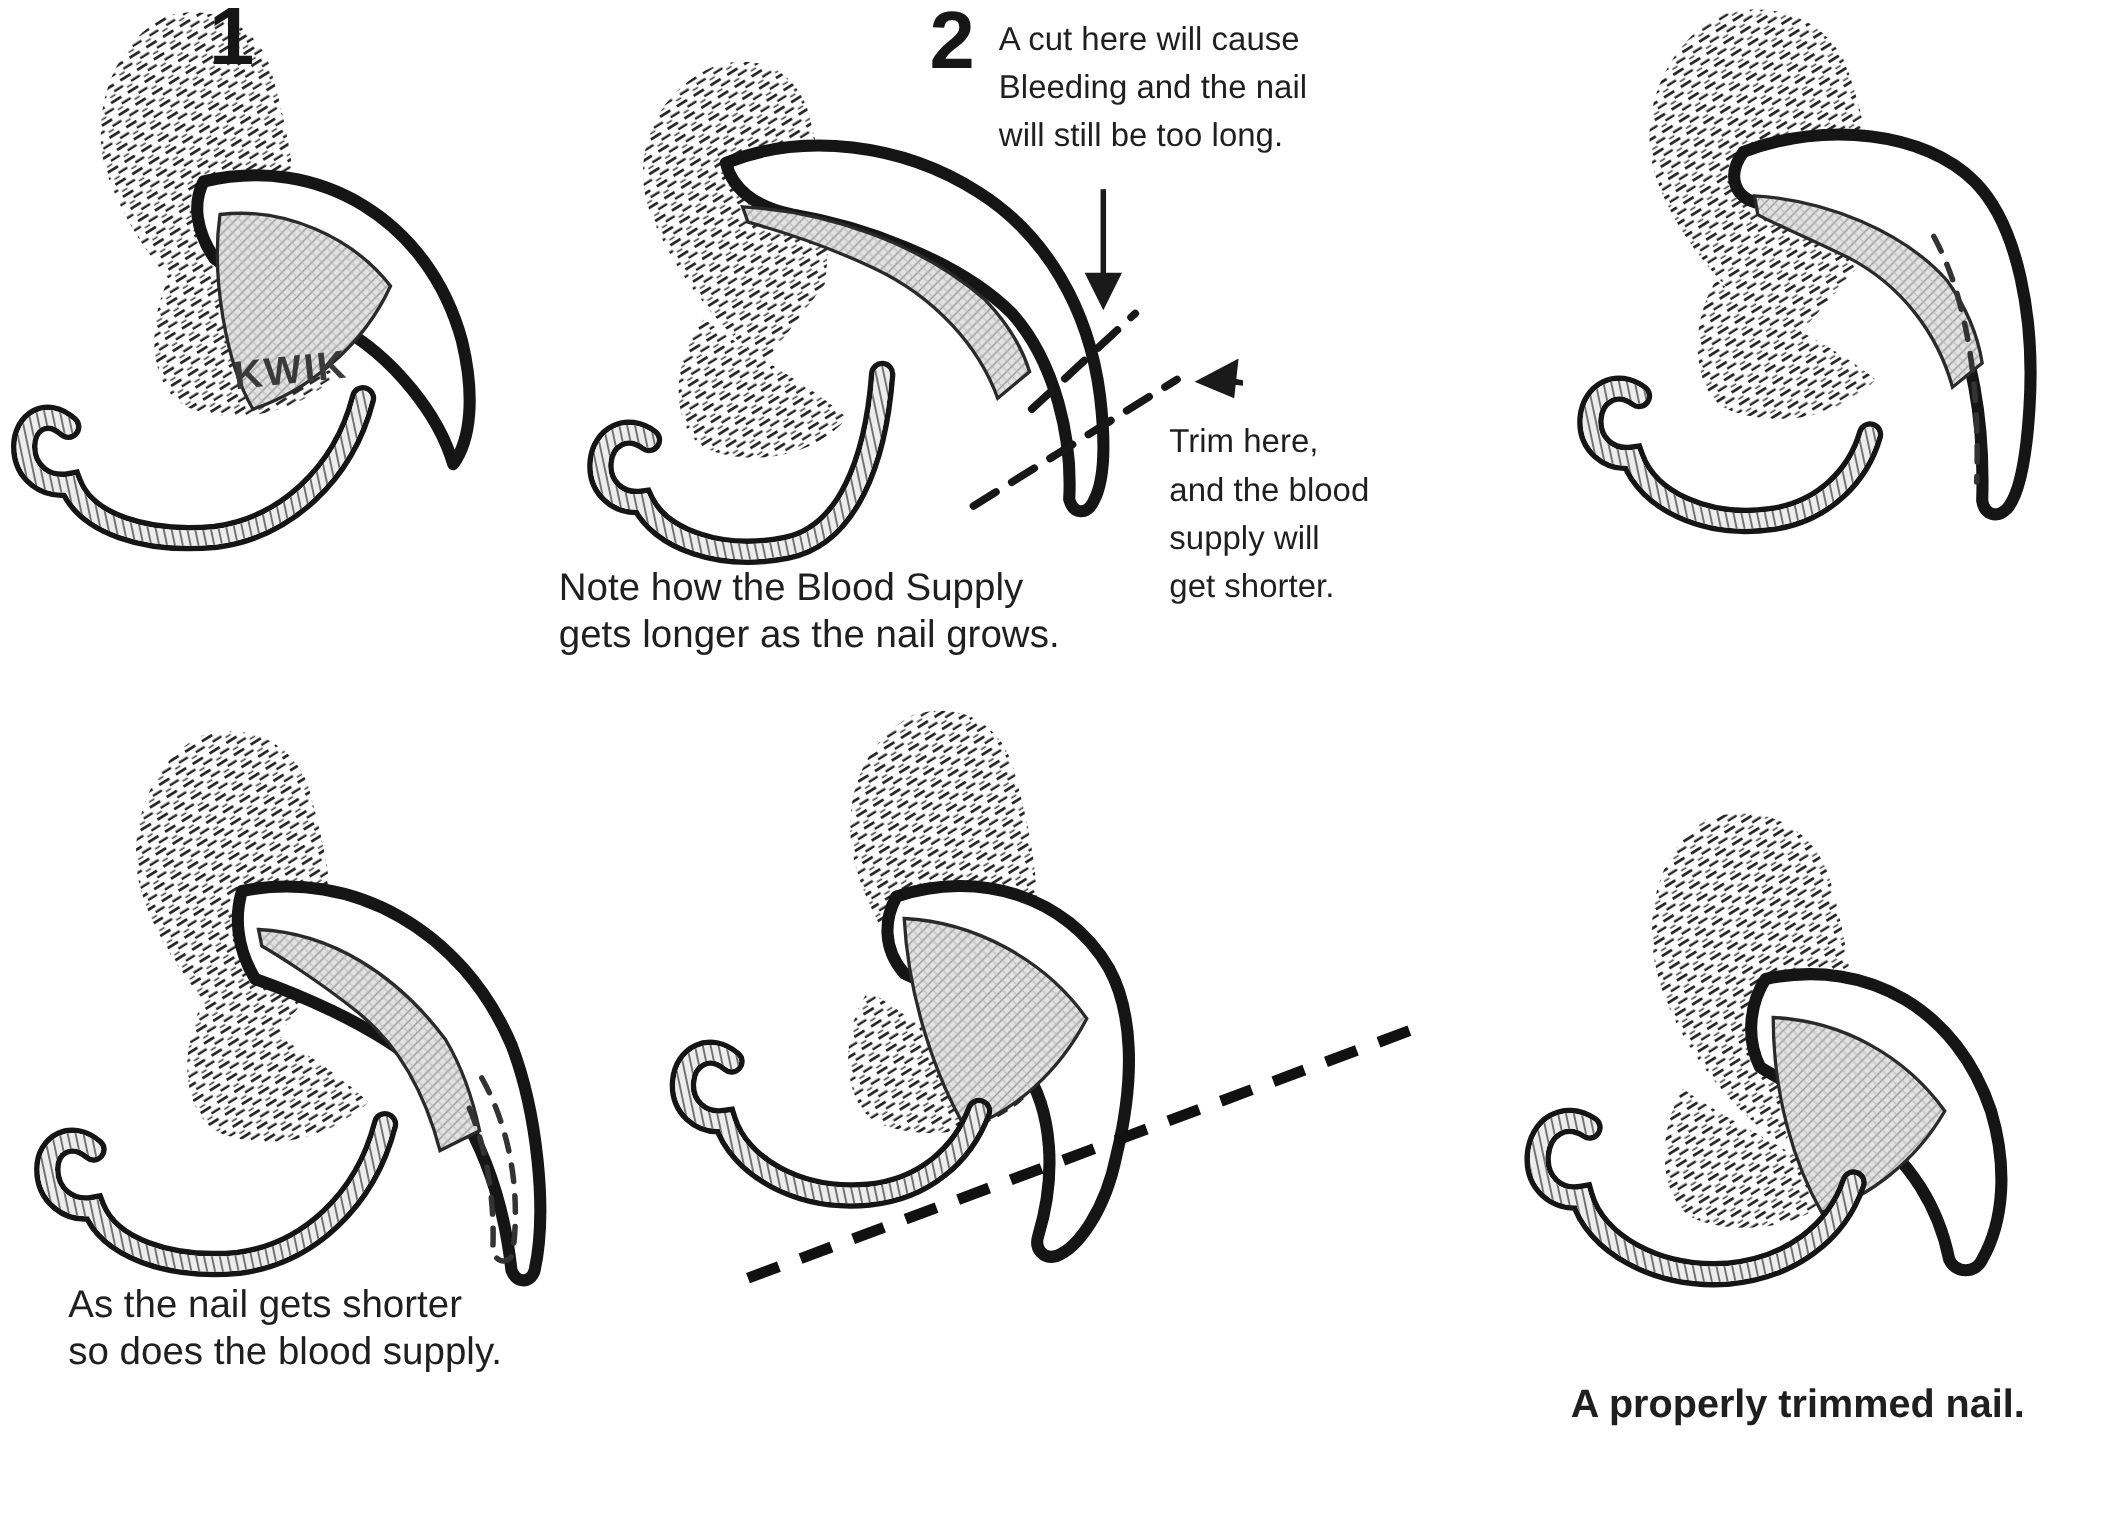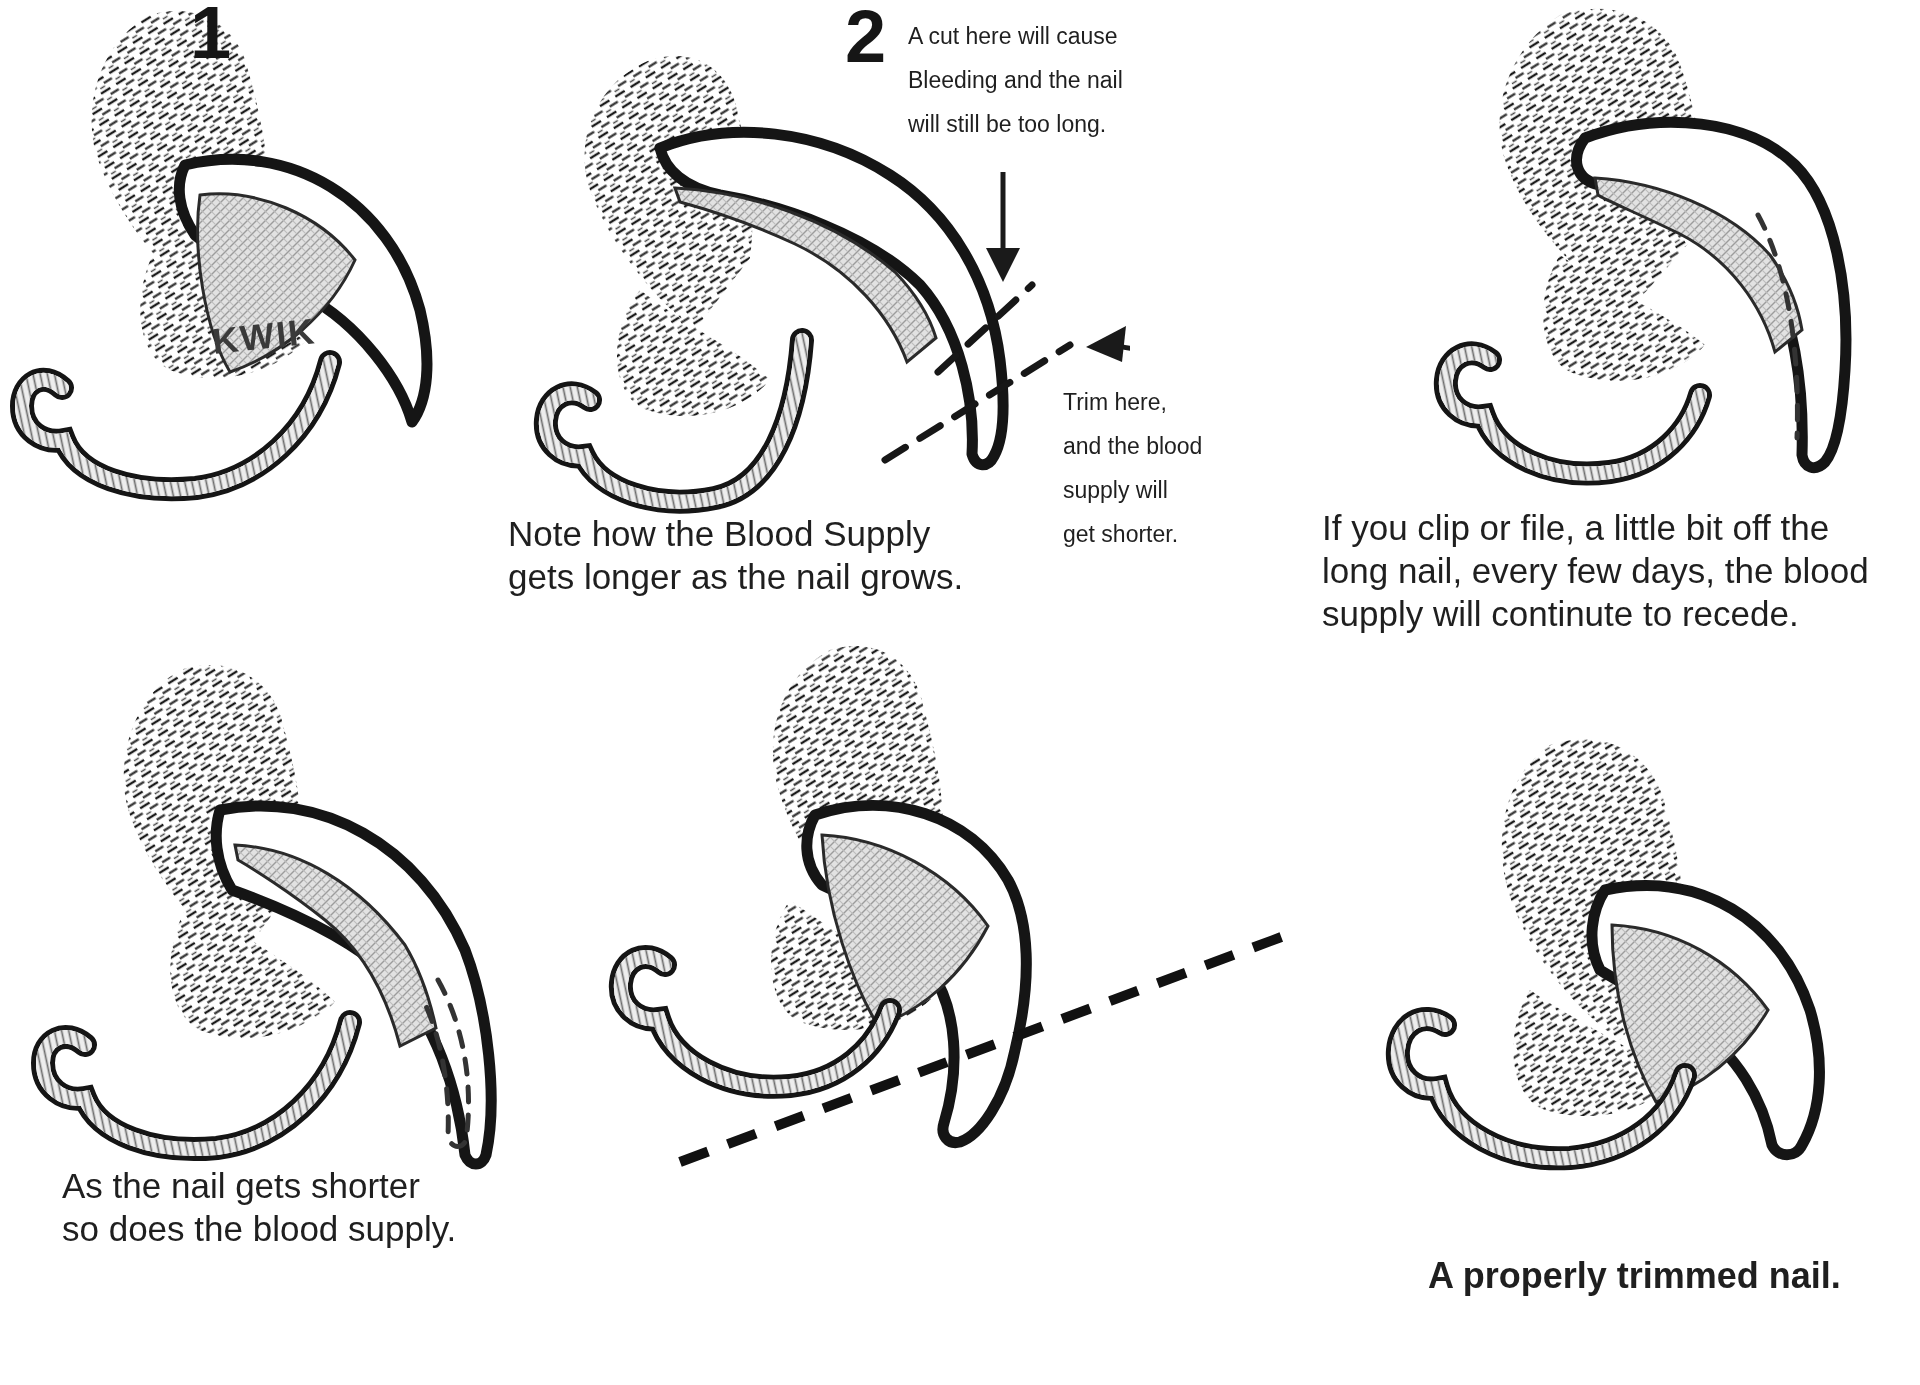--- a/index.html
+++ b/index.html
@@ -10,21 +10,21 @@
   .panel-svg{position:absolute;}
   .cap{
     position:absolute;font-size:35px;line-height:43px;font-weight:500;
     color:#1f1f1f;white-space:pre-line;letter-spacing:0px;
   }
   .cap.bold{font-weight:700;font-size:36px;}
   .num{
     position:absolute;font-size:74px;font-weight:700;color:#161616;line-height:74px;
   }
   .note{
-    position:absolute;font-size:23px;line-height:44px;font-weight:500;
+    position:absolute;font-size:30px;line-height:44px;font-weight:500;
     color:#1f1f1f;white-space:pre-line;
   }
   .kwik-text{
     font-family:"Liberation Sans",sans-serif;font-size:36px;font-weight:700;
     fill:#3a3a3a;letter-spacing:2px;
   }
   .claw{fill:#ffffff;stroke:#151515;stroke-width:11;stroke-linejoin:round;}
   .quickshape{fill:url(#quickpat);stroke:#2a2a2a;stroke-width:3;}
   .furshape{fill:url(#furpat);}
   .cutline{stroke:#171717;stroke-width:7;fill:none;stroke-dasharray:24 17;stroke-linecap:round;}
@@ -109,23 +109,20 @@
     <path class="furshape" d="M230,255 C280,290 340,315 375,345 C345,380 285,390 240,372 C208,355 205,295 230,255 Z"></path>
     <path class="claw" d="M255,138 C330,110 420,120 465,165 C505,205 520,290 515,370 C512,420 505,450 495,462 C485,472 474,468 472,455 C474,390 465,310 430,260 C390,210 310,190 270,185 C245,180 240,158 255,138 Z"></path>
     <path class="quickshape" d="M265,178 C330,182 400,210 440,255 C458,280 468,305 472,330 L445,352 C432,305 400,260 350,234 C305,212 275,200 268,195 Z"></path>
     <path class="recede" d="M428,215 C458,270 470,350 467,438"></path>
     <g>
       <path d="M160,360 C140,345 118,357 116,380 C114,403 132,419 154,416 C168,455 220,480 280,472 C330,465 360,430 370,395" fill="none" stroke="#151515" stroke-width="24" stroke-linecap="round"></path>
       <path d="M160,360 C140,345 118,357 116,380 C114,403 132,419 154,416 C168,455 220,480 280,472 C330,465 360,430 370,395" fill="none" stroke="#ffffff" stroke-width="14" stroke-linecap="round"></path>
       <path d="M160,360 C140,345 118,357 116,380 C114,403 132,419 154,416 C168,455 220,480 280,472 C330,465 360,430 370,395" fill="none" stroke="url(#ribbonpat)" stroke-width="14" stroke-linecap="round"></path>
     </g>
   </svg>
-  <div class="cap" style="left:1322px;top:506px;width:590px">If you clip or file, a little bit off the
-long nail, every few days, the blood
-supply will continute to recede.</div>
 
   <svg class="panel-svg" style="left:20px;top:650px" width="540" height="545" viewBox="0 0 540 545">
     <path class="furshape" d="M160,20 C215,2 255,35 263,75 C277,125 287,180 280,225 L220,310 C178,280 130,225 110,165 C94,120 108,50 160,20 Z"></path>
     <path class="furshape" d="M170,250 C225,288 280,318 315,352 C282,385 225,398 180,380 C145,362 140,302 170,250 Z"></path>
     <path class="claw" d="M200,160 C300,140 400,195 445,300 C468,360 478,450 466,505 C462,517 450,517 445,505 C438,440 415,370 370,325 C320,280 240,250 212,240 C195,212 193,183 200,160 Z"></path>
     <path class="quickshape" d="M215,195 C280,198 340,235 385,295 C400,320 410,350 416,378 L380,396 C368,350 345,302 305,270 C270,242 232,218 218,210 Z"></path>
     <path class="recede" d="M418,330 C446,380 453,440 446,490 C442,500 430,498 428,486 C430,440 422,392 406,356"></path>
     <g>
       <path d="M65,395 C45,378 23,390 23,413 C23,437 43,452 65,448 C79,484 133,504 197,498 C259,490 312,442 330,372" fill="none" stroke="#151515" stroke-width="24" stroke-linecap="round"></path>
       <path d="M65,395 C45,378 23,390 23,413 C23,437 43,452 65,448 C79,484 133,504 197,498 C259,490 312,442 330,372" fill="none" stroke="#ffffff" stroke-width="14" stroke-linecap="round"></path>

